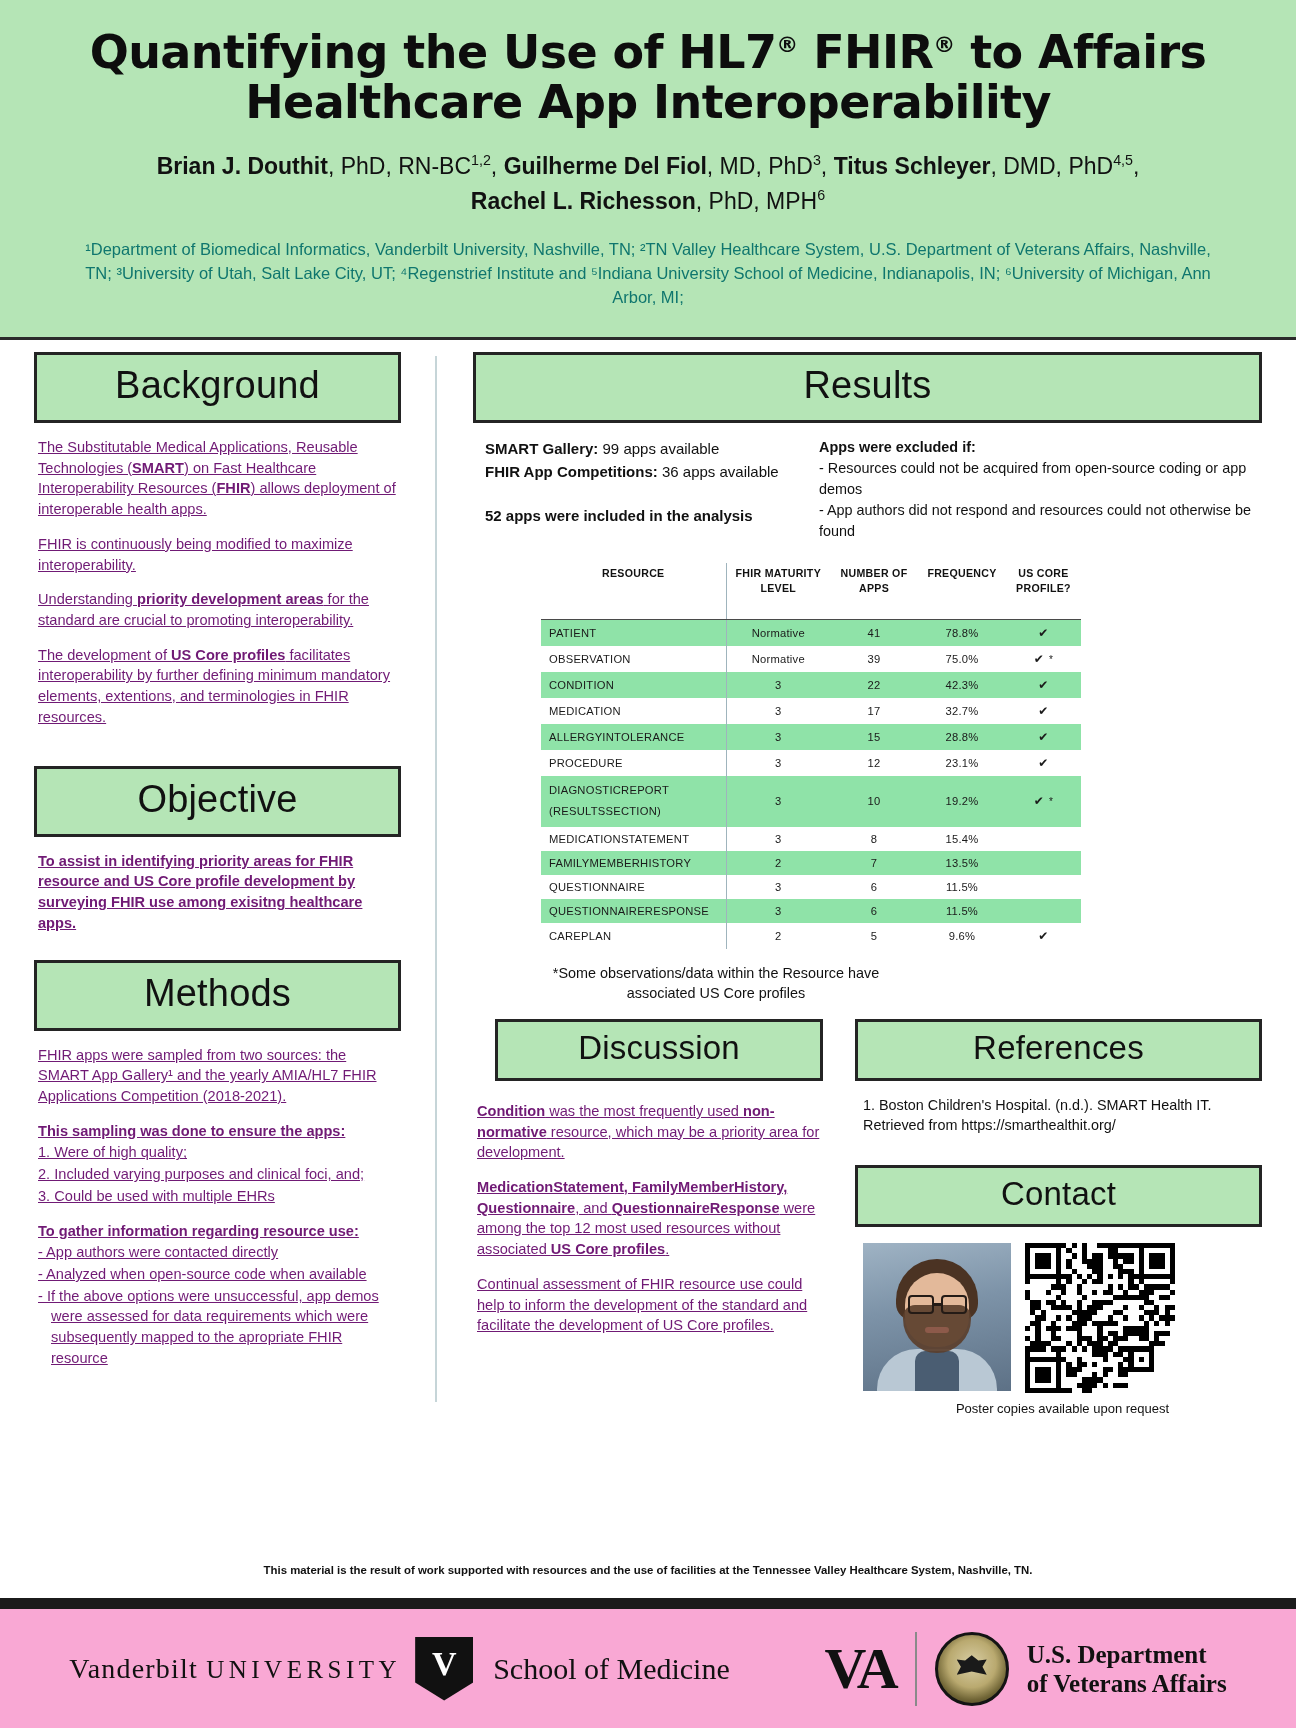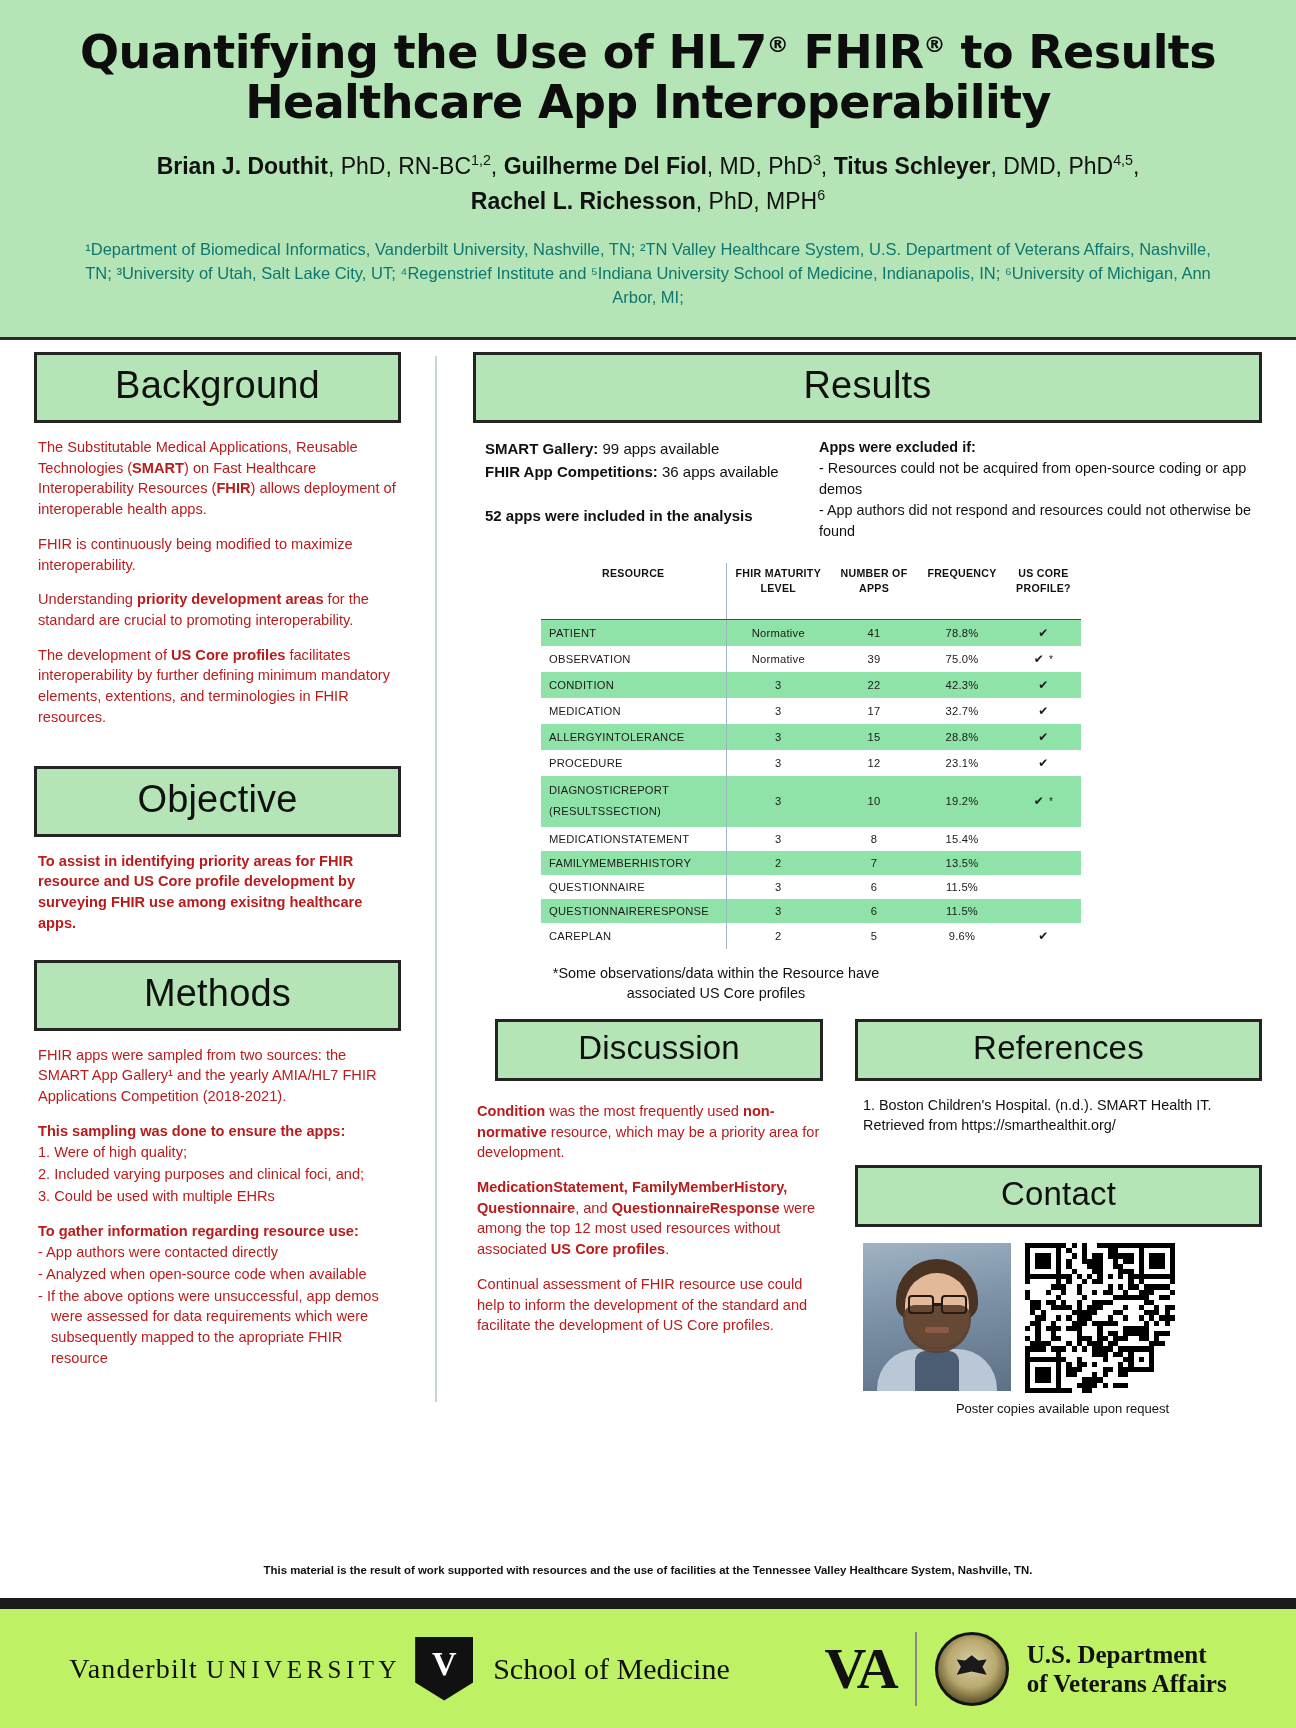--- a/index.html
+++ b/index.html
@@ -71,21 +71,22 @@
     color:#111;
     letter-spacing:0.2px;
     font-family:"Liberation Sans", sans-serif;
   }
   .sec-box.small { font-size:33px; padding:7px 10px 11px 10px; }
 
   .para {
     font-size:14.6px;
     line-height:1.42;
     margin:14px 4px 0 4px;
-    color:#b91c1c;
+    color:#701a75;
+    text-decoration:underline;
   }
   .para b { font-weight:bold; }
   .para.tight { margin-top:11px; }
   .para.bold-all { font-weight:bold; }
   .indent { padding-left:13px; text-indent:-13px; }
 
   
   .res-top {
     display:flex;
     margin-top:14px;
@@ -175,21 +176,21 @@
     font-weight:bold;
     padding:0 30px;
   }
 
   
   .footer {
     position:absolute;
     left:0; bottom:0;
     width:1296px;
     height:130px;
-    background:#bef264;
+    background:#f9a8d4;
     border-top:11px solid #1b1b1b;
     display:flex;
     align-items:center;
     justify-content:space-around;
     padding:0 22px;
   }
   .vu-logo { display:flex; align-items:center; gap:0; }
   .vu-text {
     font-family:"Liberation Serif", serif;
     font-size:28px;
@@ -252,21 +253,21 @@
     white-space:nowrap;
   }
 </style>
 </head>
 <body>
 
 <div class="poster">
 
   <div class="header">
     <div class="title">
-      <span>Quantifying the Use of HL7</span><sup>®</sup><span> FHIR</span><sup>®</sup><span> to Results</span><br>
+      <span>Quantifying the Use of HL7</span><sup>®</sup><span> FHIR</span><sup>®</sup><span> to Affairs</span><br>
       <span>Healthcare App Interoperability</span>
     </div>
 
     <div class="authors">
       <span><b>Brian J. Douthit</b><span>, PhD, RN-BC</span><sup>1,2</sup><span>, </span></span><span><b>Guilherme Del Fiol</b><span>, MD, PhD</span><sup>3</sup><span>, </span></span><span><b>Titus Schleyer</b><span>, DMD, PhD</span><sup>4,5</sup><span>,</span></span><br>
       <span><b>Rachel L. Richesson</b><span>, PhD, MPH</span><sup>6</sup></span>
     </div>
 
     <div class="affil">¹Department of Biomedical Informatics, Vanderbilt University, Nashville, TN; ²TN Valley Healthcare System, U.S. Department of Veterans Affairs, Nashville, TN; ³University of Utah, Salt Lake City, UT; ⁴Regenstrief Institute and ⁵Indiana University School of Medicine, Indianapolis, IN; ⁶University of Michigan, Ann Arbor, MI;</div>
   </div>

